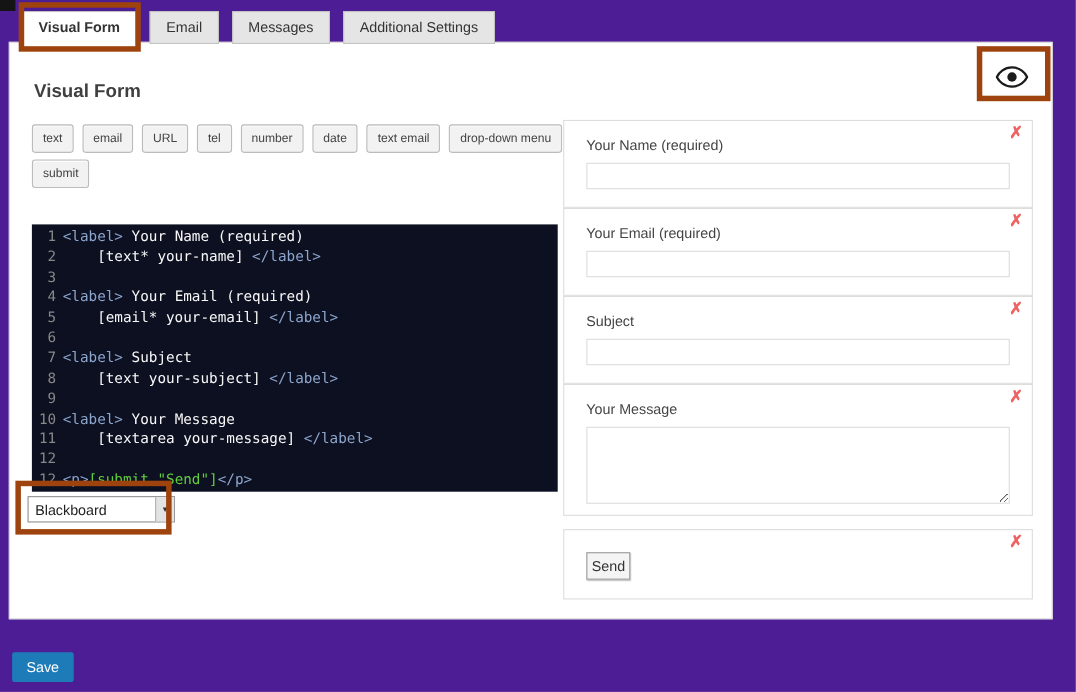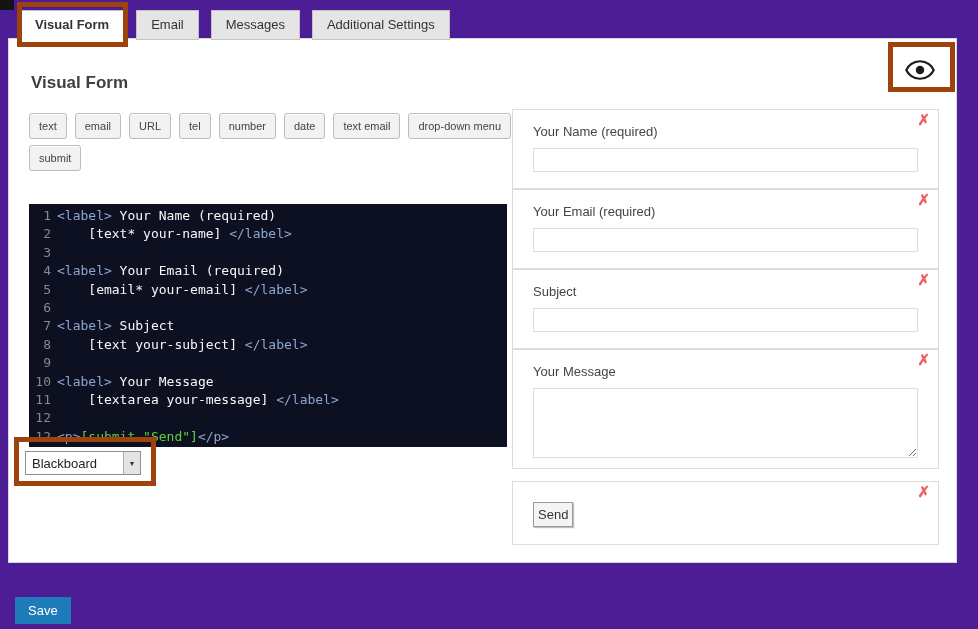--- a/index.html
+++ b/index.html
@@ -32,42 +32,42 @@
   .editor { position:absolute; left:20px; top:165px; width:478px; height:243px; background:var(--editor-bg,#0c1021);
             font-family:"DejaVu Sans Mono", monospace; font-size:13px; line-height:18.4px; padding:3px 0; overflow:hidden; cursor:text; }
   .cm-line { display:flex; }
   .ln { width:28px; flex:none; text-align:right; padding-right:6px; color:#888; }
   .code { white-space:pre; color:var(--editor-text,#f8f8f8); }
   .c-plain { color:var(--editor-text,#f8f8f8); }
   .c-tag { color:var(--editor-tag,#8da6ce); }
   .c-str { color:var(--editor-string,#61ce3c); }
 
   
-  .theme-select { position:absolute; left:16px; top:412px; width:116px; height:24px; border:1px solid #8f8f8f;
+  .theme-select { position:absolute; left:16px; top:412px; width:134px; height:24px; border:1px solid #8f8f8f;
                   background:#fff; display:flex; align-items:center; font-size:13px; color:#222; cursor:pointer; }
   .theme-select .val { flex:1; padding-left:6px; }
   .theme-select .arrowbox { width:17px; height:100%; background:#e3e3e3; border-left:1px solid #b0b0b0;
                             display:flex; align-items:center; justify-content:center; font-size:7px; color:#333; }
 
   
   .preview { position:absolute; left:503px; top:70px; width:427px; }
   .pfield { position:relative; border:1px solid #ddd; background:#fff; height:80px; padding:14px 20px 0; }
   .pfield-textarea { height:120px; }
   .pfield-submit { height:64px; margin-top:12px; }
   .plabel { font-size:13px; color:#444; }
   .pinput { display:block; width:100%; height:24px; margin-top:9px; border:1px solid #ddd; background:#fff;
             font:13px "Liberation Sans", sans-serif; padding:2px 6px; }
   textarea.pinput { height:70px; resize:both; }
   .del { position:absolute; top:1px; right:8px; color:var(--delete-icon-color,#ee6161); font-size:15px; font-weight:bold; cursor:pointer; }
   .sendbtn { margin-top:6px; padding:4px 4px; font-size:13px; font-family:inherit; color:#333; background:#f4f4f4;
              border:1px solid #9a9a9a; box-shadow:1px 1px 1px rgba(0,0,0,.25); cursor:pointer; }
 
   
   .save { position:absolute; left:10px; top:592px; padding:6px 13px; background:var(--save-button-bg,#1d7cb8);
-          color:#fff; border:5px solid #4c1d95; border-radius:3px; font-size:13px; font-family:inherit; cursor:pointer; }
+          color:#fff; border:1px solid #4c1d95; border-radius:3px; font-size:13px; font-family:inherit; cursor:pointer; }
 
   
   .hl { position:absolute; border:5px solid var(--annotation,#9e430e); pointer-events:none; z-index:10; }
   .hl-tab { left:17px; top:2px; width:111px; height:45px; }
   .hl-eye { left:888px; top:42px; width:67px; height:50px; }
   .hl-select { left:14px; top:437px; width:142px; height:49px; }
 </style>
 </head>
 <body>
 

